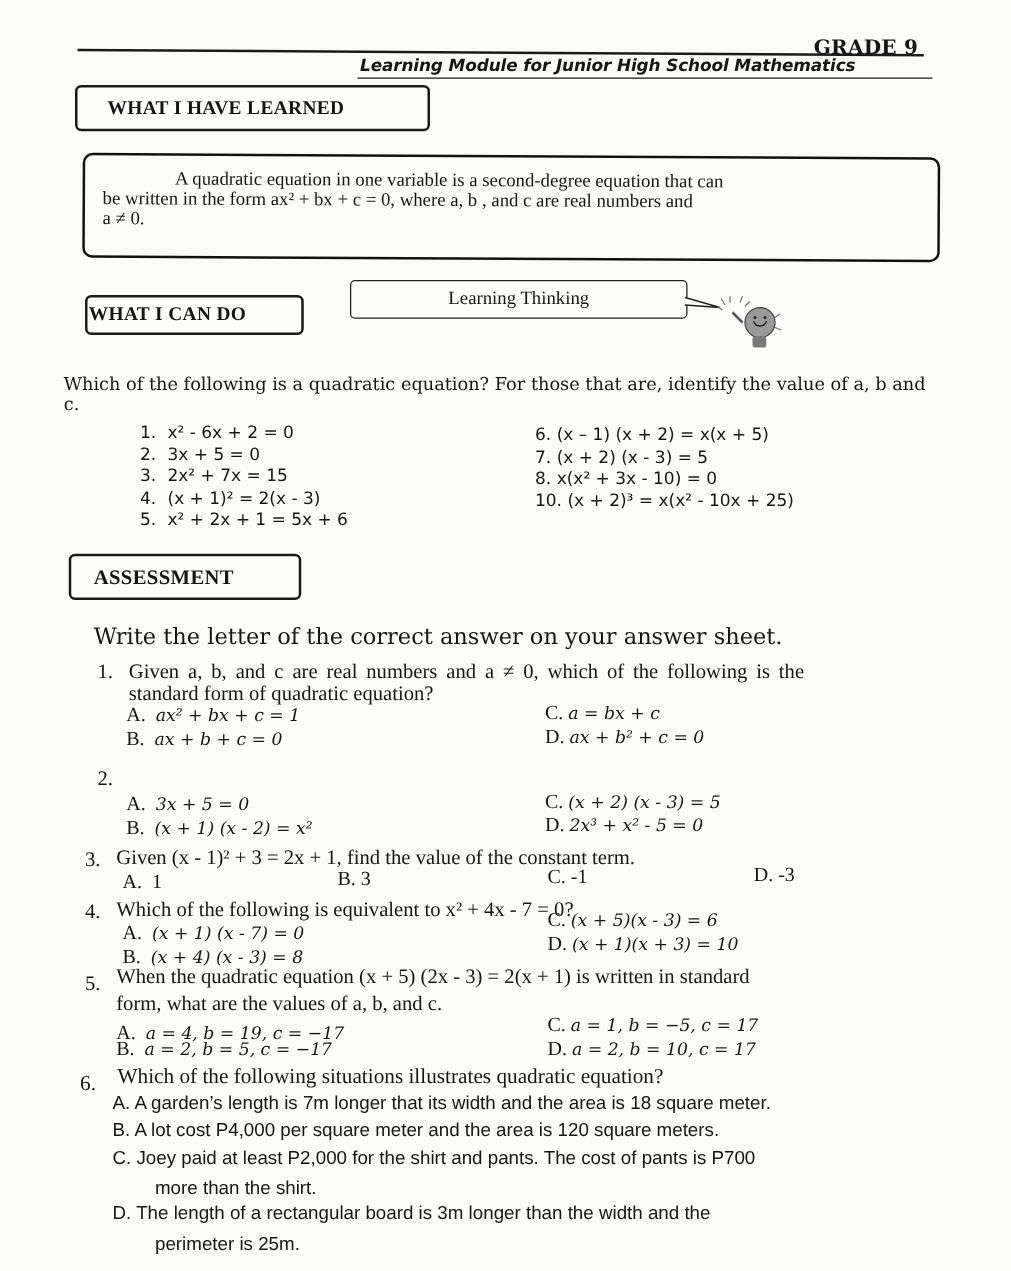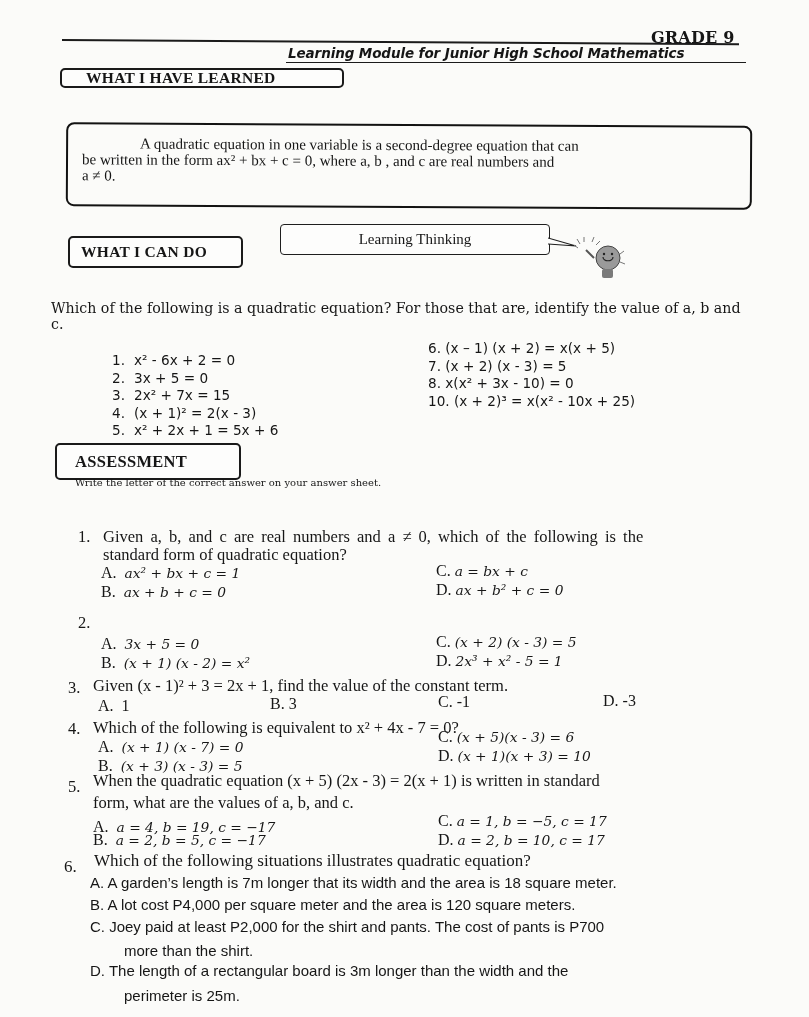--- a/index.html
+++ b/index.html
@@ -31,22 +31,22 @@
     letter-spacing: -0.1px;
   }
   .section-box {
     border: 2px solid #1a1a1a; border-radius: 5px;
     background: #fdfdfc;
     display: flex; align-items: center;
     font-weight: bold; font-size: 15.5px;
     font-family: "Liberation Serif", serif;
     letter-spacing: 0.3px;
   }
-  .box-learned { left: 60px; top: 68px; width: 284px; height: 20px; padding-left: 24px; box-sizing: border-box; }
-  .box-cando  { left: 68px; top: 236px; width: 175px; height: 32px; padding-left: 11px; box-sizing: border-box; }
+  .box-learned { left: 60px; top: 68px; width: 284px; height: 37px; padding-left: 24px; box-sizing: border-box; }
+  .box-cando  { left: 68px; top: 236px; width: 175px; height: 32px; padding-left: 1px; box-sizing: border-box; }
   .box-assess { left: 55px; top: 443px; width: 186px; height: 37px; padding-left: 18px; box-sizing: border-box; font-size: 16.5px; text-align: center; }
 
   .def-box {
     left: 66px; top: 124px; width: 686px; height: 84px;
     border: 2.5px solid #121212; border-radius: 8px;
     box-sizing: border-box;
     padding: 11px 14px 0 14px;
     font-family: "Liberation Serif", serif;
     font-size: 15px; line-height: 16px;
     text-align: justify;
@@ -63,28 +63,28 @@
     text-align: center; line-height: 28px;
     background: #fdfdfc;
   }
   .bulb { left: 548px; top: 232px; width: 80px; height: 56px; }
 
   .prompt {
     left: 51px; top: 300px; width: 700px;
     font-family: "DejaVu Serif", serif; font-size: 14.2px; line-height: 16px;
   }
   .eq-list { font-family: "DejaVu Sans", sans-serif; font-size: 13.6px; line-height: 17.5px; }
-  .eq-left  { left: 112px; top: 338px; margin-top: 14px; }
+  .eq-left  { left: 112px; top: 338px; }
   .eq-right { left: 428px; top: 340px; }
   .eq-item { white-space: nowrap; }
   .eq-item .n { display: inline-block; min-width: 22px; }
 
   .instr {
-    left: 75px; top: 477px;
-    font-family: "DejaVu Serif", serif; font-size: 10px;
+    left: 75px; top: 499px;
+    font-family: "DejaVu Serif", serif; font-size: 18px;
   }
   .q {
     font-family: "Liberation Serif", serif; font-size: 16.5px;
     line-height: 17.5px;
   }
   .qnum { position: absolute; left: 0; }
   .qtext { position: absolute; left: 25px; white-space: nowrap; }
   .opt { position: absolute; white-space: nowrap; font-family: "Liberation Serif", serif; font-size: 16px; }
   .opt .math, .qtext .math, .math { font-family: "DejaVu Serif", serif; font-style: italic; font-size: 13.8px; }
   .opt .lbl { font-style: normal; }
@@ -154,37 +154,37 @@
   <span class="opt" style="left:23px; top:55px"><span class="lbl">B.</span>&nbsp; <span class="math">ax + b + c = 0</span></span>
   <span class="opt" style="left:358px; top:34px"><span class="lbl">C.</span> <span class="math">a = bx + c</span></span>
   <span class="opt" style="left:358px; top:53px"><span class="lbl">D.</span> <span class="math">ax + b² + c = 0</span></span>
 </div>
 
 <div class="abs q" style="left:78px; top:614px; width:700px; height:60px;">
   <span class="qnum" style="top:0">2.</span>
   <span class="opt" style="left:23px; top:21px"><span class="lbl">A.</span>&nbsp; <span class="math">3x + 5 = 0</span></span>
   <span class="opt" style="left:23px; top:40px"><span class="lbl">B.</span>&nbsp; <span class="math">(x + 1) (x - 2) = x²</span></span>
   <span class="opt" style="left:358px; top:19px"><span class="lbl">C.</span> <span class="math">(x + 2) (x - 3) = 5</span></span>
-  <span class="opt" style="left:358px; top:38px"><span class="lbl">D.</span> <span class="math">2x³ + x² - 5 = 1</span></span>
+  <span class="opt" style="left:358px; top:38px"><span class="lbl">D.</span> <span class="math">2x³ + x² - 5 = 0</span></span>
 </div>
 
 <div class="abs q" style="left:68px; top:677px; width:720px; height:40px;">
   <span class="qnum" style="top:2px">3.</span>
   <span class="qtext" style="top:0">Given (x - 1)² + 3 = 2x + 1, find the value of the constant term.</span>
   <span class="opt" style="left:30px; top:20px"><span class="lbl">A.</span>&nbsp; <span>1</span></span>
   <span class="opt" style="left:202px; top:18px"><span class="lbl">B.</span> <span>3</span></span>
   <span class="opt" style="left:370px; top:16px"><span class="lbl">C.</span> <span>-1</span></span>
   <span class="opt" style="left:535px; top:15px"><span class="lbl">D.</span> <span>-3</span></span>
 </div>
 
 <div class="abs q" style="left:68px; top:717px; width:720px; height:60px;">
   <span class="qnum" style="top:3px">4.</span>
   <span class="qtext" style="top:2px">Which of the following is equivalent to x² + 4x - 7 = 0?</span>
   <span class="opt" style="left:30px; top:21px"><span class="lbl">A.</span>&nbsp; <span class="math">(x + 1) (x - 7) = 0</span></span>
-  <span class="opt" style="left:30px; top:40px"><span class="lbl">B.</span>&nbsp; <span class="math">(x + 3) (x - 3) = 5</span></span>
+  <span class="opt" style="left:30px; top:40px"><span class="lbl">B.</span>&nbsp; <span class="math">(x + 4) (x - 3) = 8</span></span>
   <span class="opt" style="left:370px; top:11px"><span class="lbl">C.</span> <span class="math">(x + 5)(x - 3) = 6</span></span>
   <span class="opt" style="left:370px; top:30px"><span class="lbl">D.</span> <span class="math">(x + 1)(x + 3) = 10</span></span>
 </div>
 
 <div class="abs q" style="left:68px; top:766px; width:740px; height:92px;">
   <span class="qnum" style="top:12px">5.</span>
   <span class="qtext" style="top:6px">When the quadratic equation (x + 5) (2x - 3) = 2(x + 1)  is written in standard</span>
   <span class="qtext" style="top:28px">form, what are the values of a, b, and c.</span>
   <span class="opt" style="left:25px; top:52px"><span class="lbl">A.</span>&nbsp; <span class="math">a = 4, b = 19, c = −17</span></span>
   <span class="opt" style="left:25px; top:65px"><span class="lbl">B.</span>&nbsp; <span class="math">a = 2, b = 5, c = −17</span></span>

